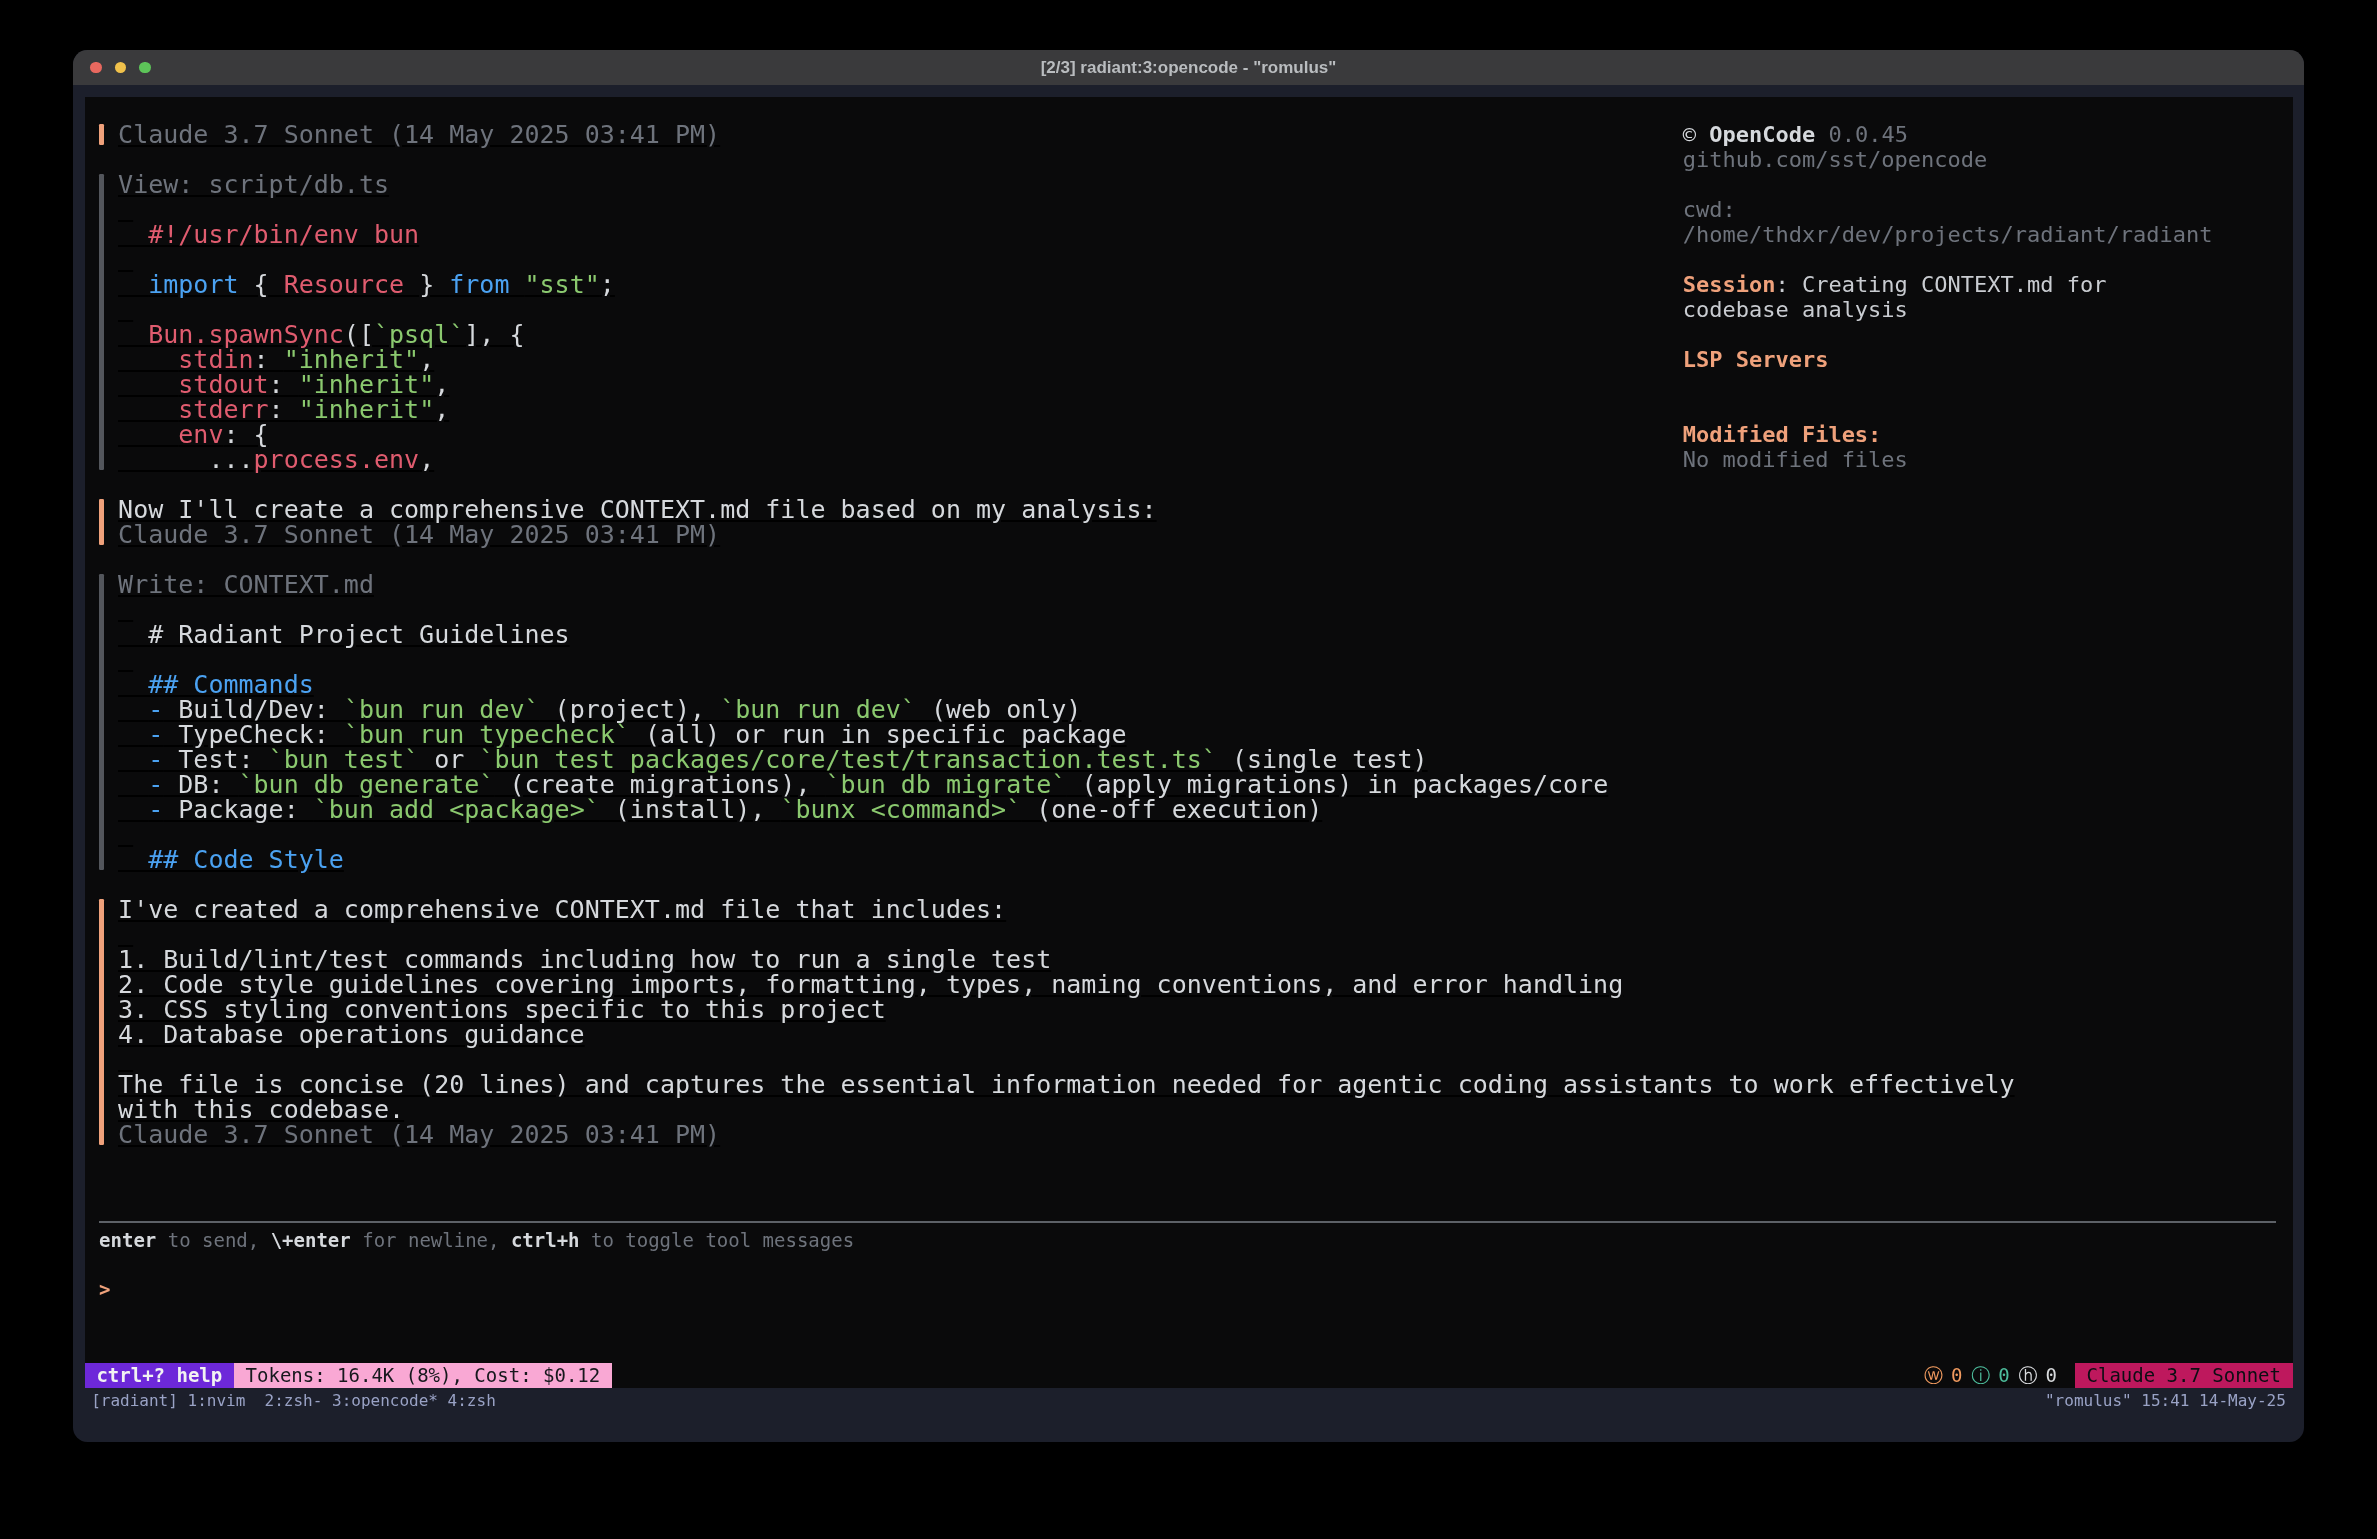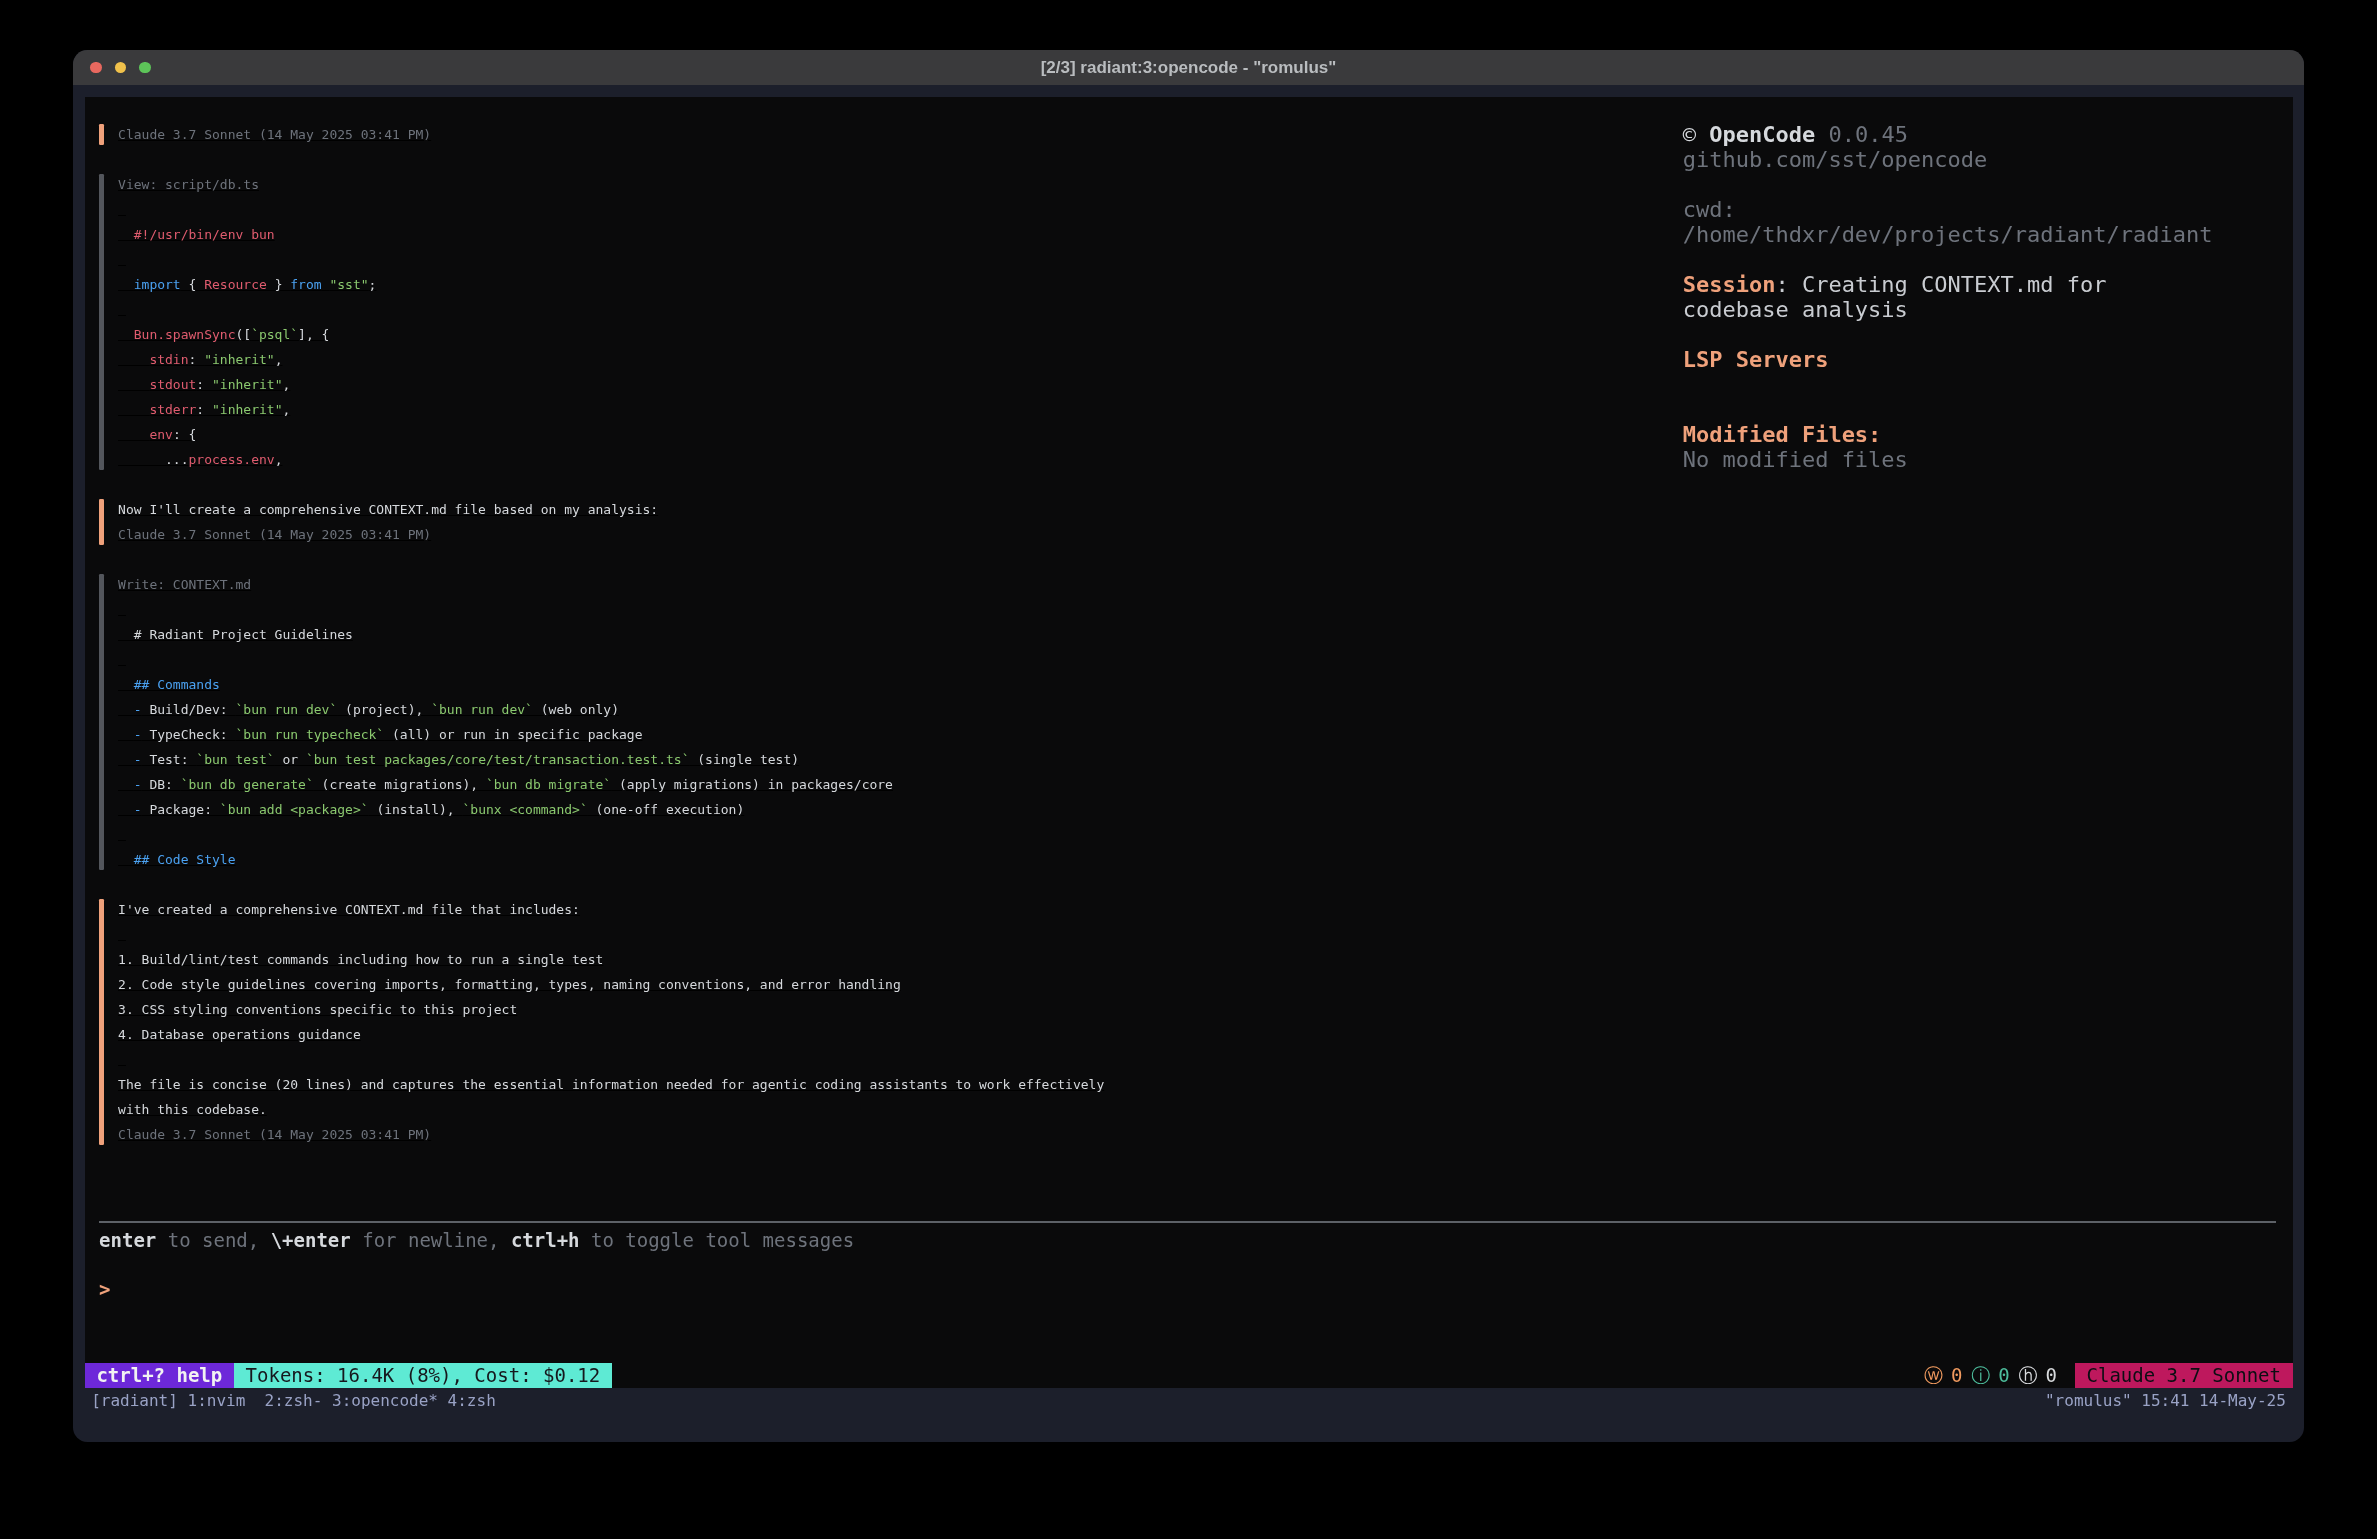--- a/index.html
+++ b/index.html
@@ -34,35 +34,35 @@
   .c-red{color:#e05c6f;}
   .c-green{color:#8bc96f;}
   .c-blue{color:#4ba2f2;}
   .c-orange{color:#efa17b;}
   .c-bold{font-weight:bold;}
   .chat{position:absolute;left:14.4px;top:25px;width:1559px;}
   .msg{position:relative;padding-left:19px;margin-bottom:25px;}
   .bar{position:absolute;left:0;top:2px;bottom:2px;width:4.6px;border-radius:1.3px;}
   .bar-orange{background:#efa17b;}
   .bar-gray{background:#53565c;}
-  .line{font-size:13px;line-height:25px;white-space:pre;text-decoration:underline;}
+  .line{font-size:25px;line-height:25px;white-space:pre;text-decoration:underline;}
   .sidebar{position:absolute;left:1598px;top:25px;width:528px;}
   .sline{font-size:22px;line-height:25px;white-space:pre-wrap;}
   .gap{height:25px;}
   .hint{position:absolute;left:14.4px;top:1091px;}
   .divider{position:absolute;left:14.4px;right:17px;top:1124px;height:2px;background:#5d6167;}
   .promptline{position:absolute;left:14.4px;top:1140px;}
   .statusbar{
     position:absolute;left:0;right:0;bottom:0;height:25px;
     display:flex;justify-content:space-between;align-items:stretch;
     font-size:19px;line-height:25px;white-space:pre;
   }
   .sb-left,.sb-right{display:flex;align-items:stretch;}
   .seg-help{background:#6d28d9;color:#f2f2f2;font-weight:bold;padding:0 11.7px;}
-  .seg-tokens{background:#5eead4;color:#16181d;padding:0 11.7px;}
+  .seg-tokens{background:#f9a8d4;color:#16181d;padding:0 11.7px;}
   .diags{display:flex;align-items:center;gap:9px;margin-right:18px;}
   .diag{display:flex;align-items:center;gap:7.8px;}
   .diag-orange{color:#f09a5f;}
   .diag-teal{color:#4dbd9c;}
   .diag-white{color:#d8dadd;}
   .badge{background:#be185d;color:#0c0e13;padding:0 11.7px;}
   .tmuxbar{
     position:absolute;left:11.7px;right:11.7px;top:1337px;height:27px;
     font-size:16px;line-height:27px;color:#99a2c5;white-space:pre;
   }

